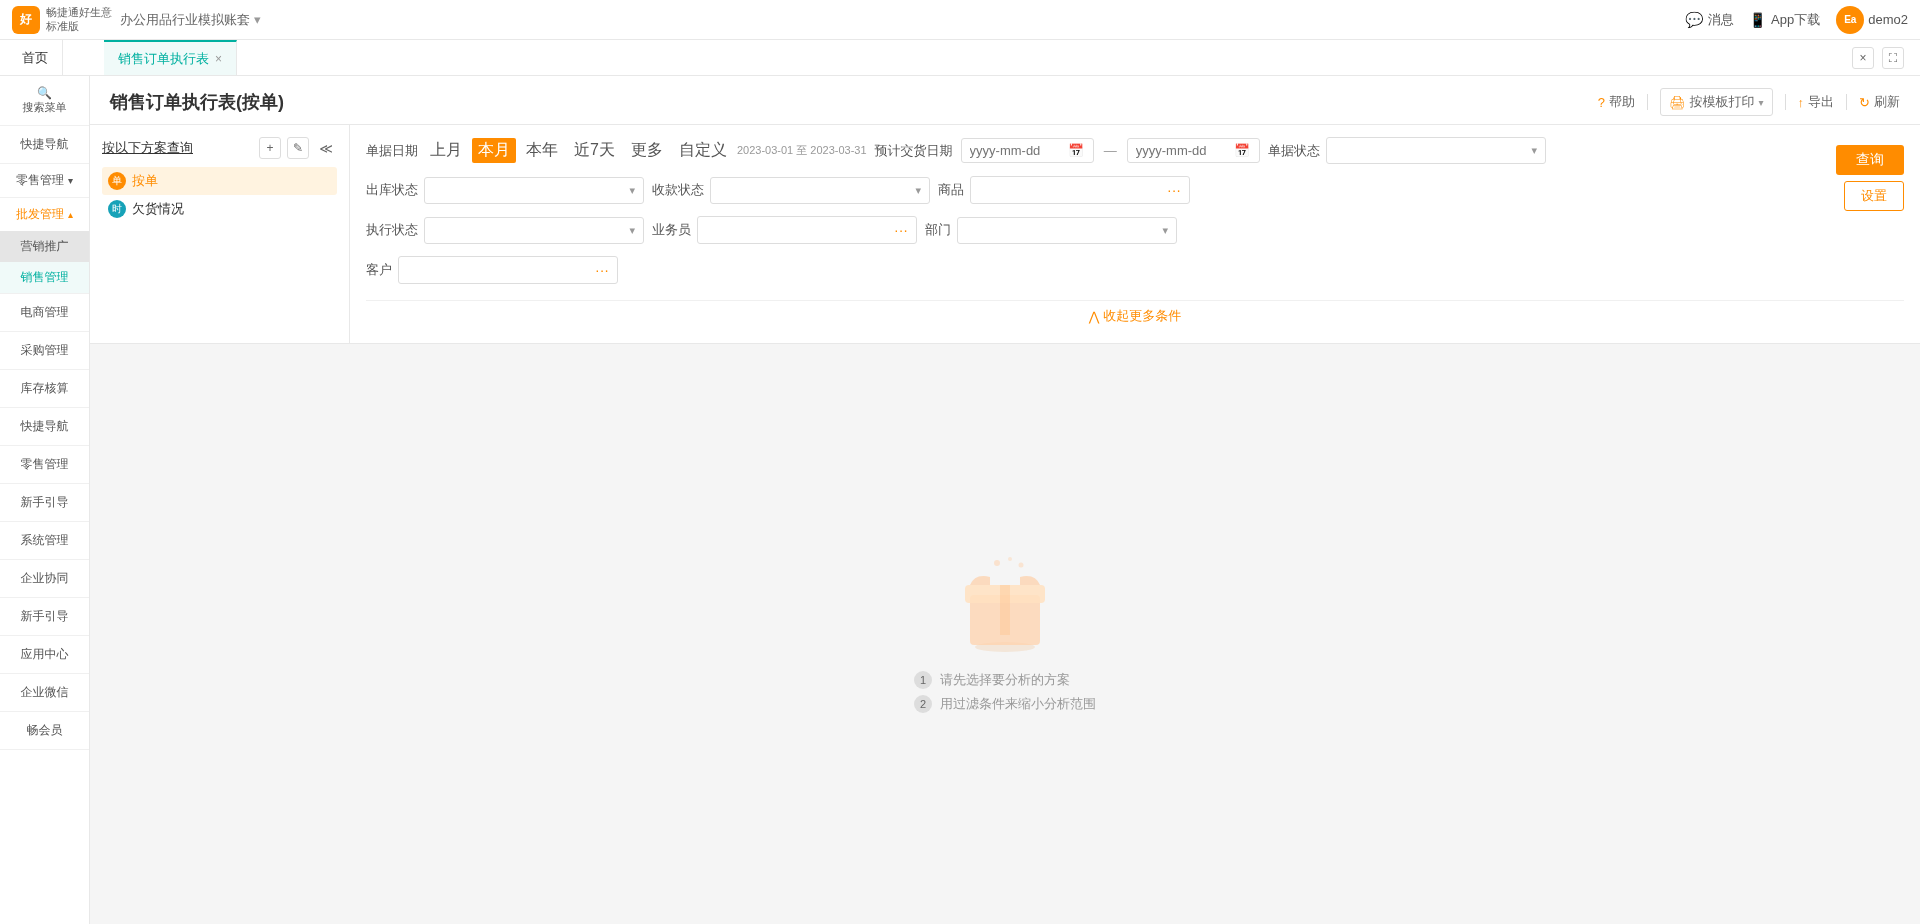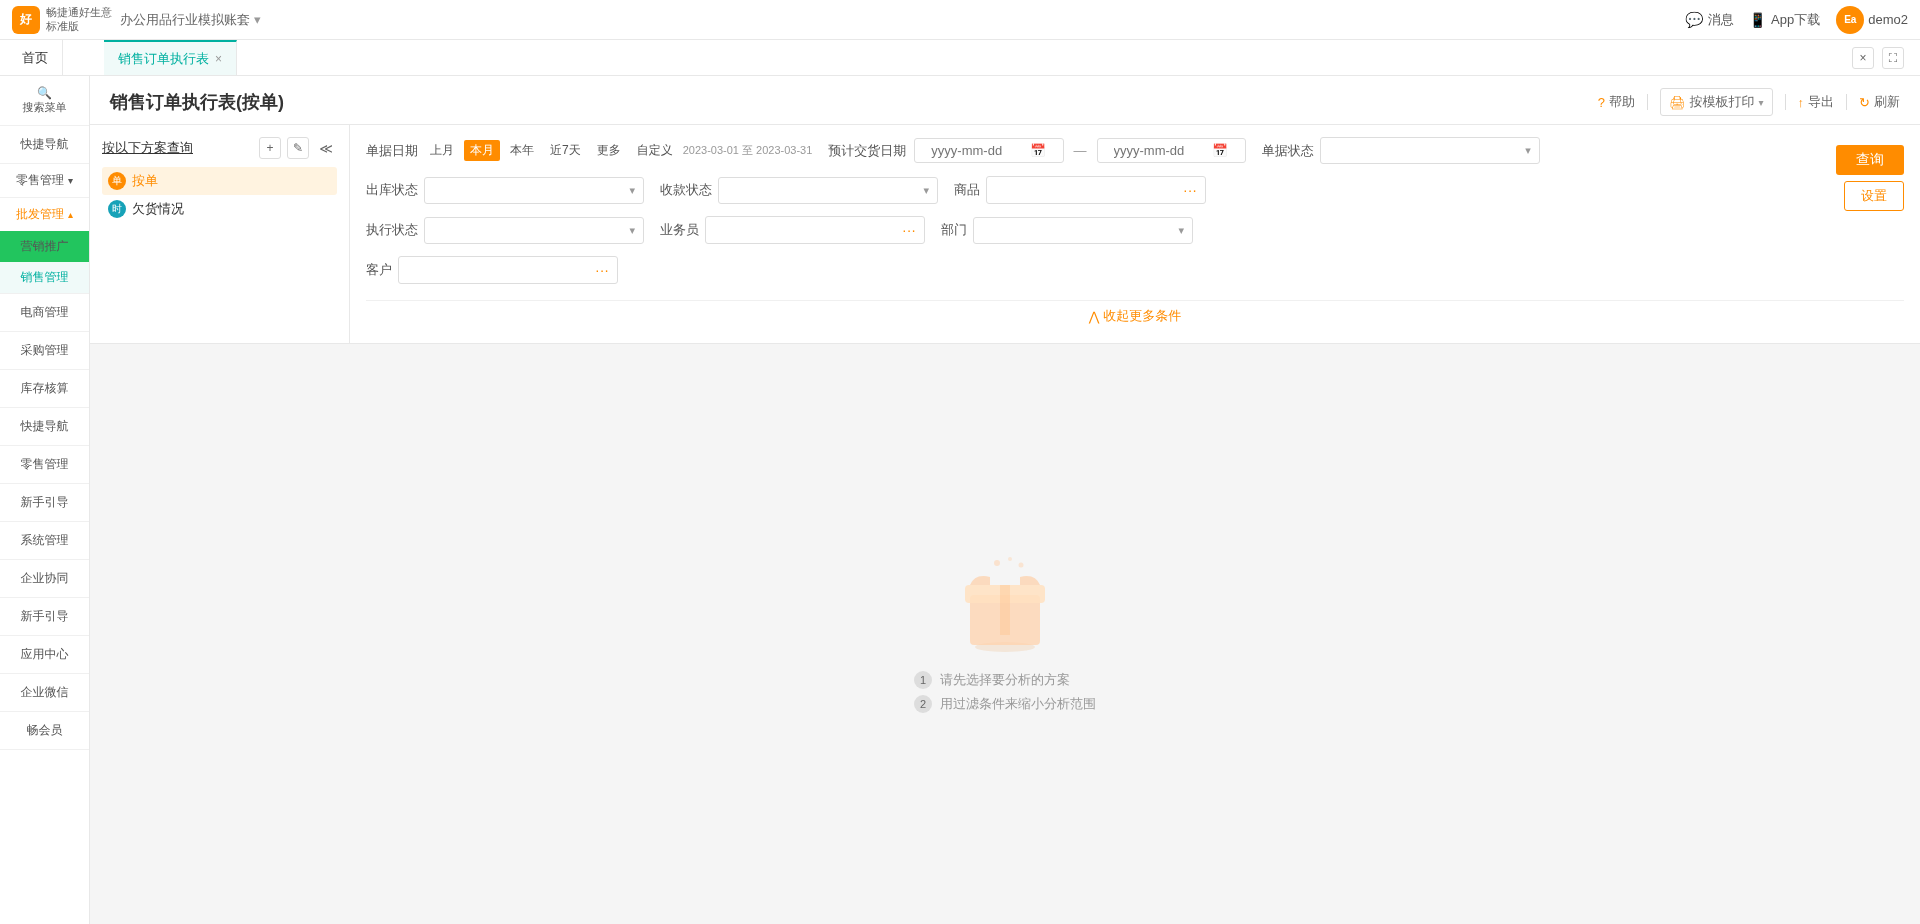--- a/index.html
+++ b/index.html
@@ -29,21 +29,21 @@
 
     
     .main-layout { display: flex; flex: 1; overflow: hidden; }
 
     
     .sidebar { width: 90px; background: #fff; border-right: 1px solid #e8e8e8; display: flex; flex-direction: column; overflow-y: auto; }
     .sidebar-item { padding: 10px 0; text-align: center; cursor: pointer; font-size: 12px; color: #555; border-bottom: 1px solid #f0f0f0; }
     .sidebar-group { border-bottom: 1px solid #f0f0f0; }
     .sidebar-group-title { padding: 8px 0; text-align: center; cursor: pointer; font-size: 12px; color: #555; display: flex; align-items: center; justify-content: center; gap: 4px; }
     .sidebar-group-title.active { color: #ff8c00; }
-    .sidebar-sub-item { padding: 7px 0; text-align: center; font-size: 12px; color: #555; cursor: pointer; background: #22c55e; }
+    .sidebar-sub-item { padding: 7px 0; text-align: center; font-size: 12px; color: #555; cursor: pointer; background: #e5e5e5; }
     .sidebar-sub-item.active { color: #00b0a0; background: #f0faf9; }
 
     
     .content-area { flex: 1; display: flex; flex-direction: column; overflow: hidden; }
 
     
     .page-header { display: flex; align-items: center; justify-content: space-between; padding: 12px 20px 8px; background: #fff; border-bottom: 1px solid #e8e8e8; }
     .page-title { font-size: 18px; font-weight: 600; color: #333; }
     .page-header-actions { display: flex; align-items: center; gap: 12px; }
     .header-action-item { display: flex; align-items: center; gap: 4px; color: #666; font-size: 13px; cursor: pointer; }
@@ -59,29 +59,29 @@
     .left-filter-title { font-size: 13px; color: #333; font-weight: 500; text-decoration: underline; }
     .left-filter-icons { display: flex; gap: 6px; margin-left: auto; }
     .filter-icon-btn { width: 22px; height: 22px; display: flex; align-items: center; justify-content: center; border: 1px solid #ddd; border-radius: 3px; cursor: pointer; color: #666; font-size: 12px; }
     .collapse-btn { width: 22px; height: 22px; display: flex; align-items: center; justify-content: center; cursor: pointer; color: #666; }
     .filter-tree-item { display: flex; align-items: center; gap: 6px; padding: 5px 6px; cursor: pointer; border-radius: 3px; font-size: 13px; }
     .filter-tree-item.active { background: #fff3e0; color: #ff8c00; }
     .filter-tree-item .item-icon { width: 18px; height: 18px; border-radius: 50%; background: #ff8c00; display: flex; align-items: center; justify-content: center; color: #fff; font-size: 10px; }
     .filter-tree-item .item-icon.blue { background: #17a2b8; }
 
     .right-filter { flex: 1; padding: 12px 16px; }
-    .filter-row { display: flex; align-items: center; gap: 16px; margin-bottom: 12px; flex-wrap: wrap; }
+    .filter-row { display: flex; align-items: center; gap: 8px; margin-bottom: 12px; flex-wrap: wrap; }
 
     
     .date-filter { display: flex; align-items: center; gap: 4px; flex-wrap: wrap; }
     .date-quick-btns { display: flex; gap: 4px; }
-    .date-quick-btn { padding: 2px 6px; font-size: 12px; cursor: pointer; color: #555; border-radius: 2px; }
+    .date-quick-btn { padding: 2px 6px; font-size: 16px; cursor: pointer; color: #555; border-radius: 2px; }
     .date-quick-btn.active { background: #ff8c00; color: #fff; border-radius: 2px; }
 
-    .date-input { display: flex; align-items: center; border: 1px solid #ddd; border-radius: 3px; padding: 4px 16px; background: #fff; cursor: pointer; gap: 4px; min-width: 130px; }
+    .date-input { display: flex; align-items: center; border: 1px solid #ddd; border-radius: 3px; padding: 4px 8px; background: #fff; cursor: pointer; gap: 4px; min-width: 130px; }
     .date-input input { border: none; outline: none; font-size: 13px; color: #999; background: transparent; width: 95px; }
 
     .filter-collapse { display: flex; justify-content: center; align-items: center; gap: 4px; padding: 6px 0; color: #ff8c00; font-size: 13px; cursor: pointer; border-top: 1px solid #f0f0f0; margin-top: 4px; }
 
     
     .dash { color: #999; margin: 0 4px; }
 
     
     .data-area { flex: 1; background: #f5f5f5; display: flex; align-items: center; justify-content: center; }
     .empty-state { display: flex; flex-direction: column; align-items: center; gap: 16px; }

